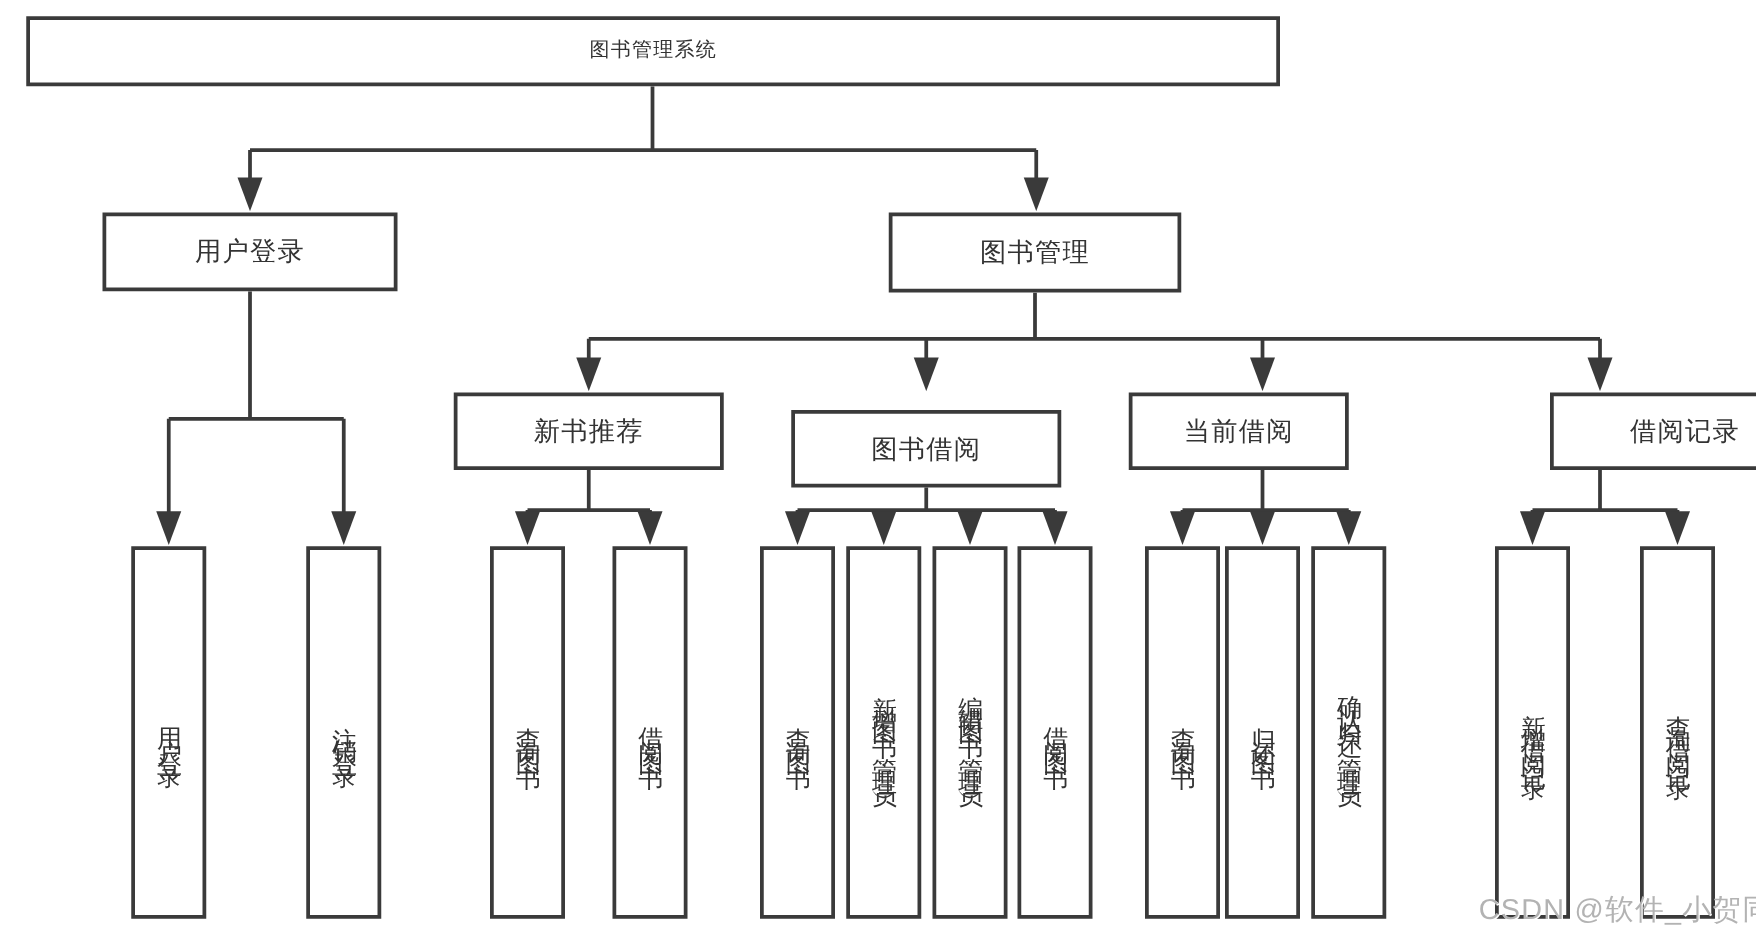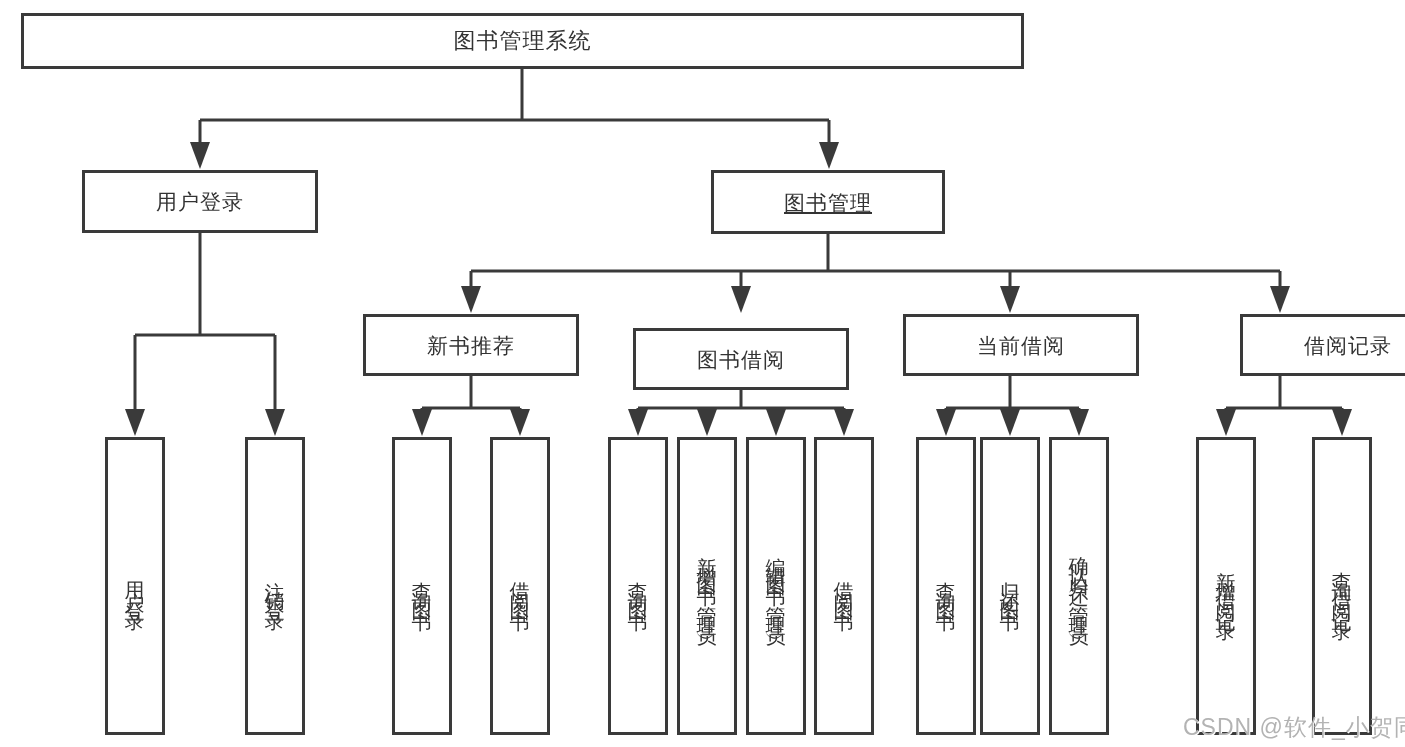--- a/index.html
+++ b/index.html
@@ -24,21 +24,21 @@
     border: 3px solid #3a3a3a;
     background: #ffffff;
     display: flex;
     align-items: center;
     justify-content: center;
     text-align: center;
     font-size: 21px;
     letter-spacing: 1px;
     line-height: 1;
   }
-  .node.root { font-size: 22px; }
+  .node.root { font-size: 16px; }
   .leaf {
     position: absolute;
     box-sizing: border-box;
     border: 3px solid #3a3a3a;
     background: #ffffff;
     width: 60px;
     top: 437px;
     height: 298px;
     display: flex;
     align-items: center;
@@ -121,25 +121,25 @@
       <polygon points="1010,436 1000,409 1020,409"></polygon>
       <polygon points="1079,436 1069,409 1089,409"></polygon>
       <polygon points="1226,436 1216,409 1236,409"></polygon>
       <polygon points="1342,436 1332,409 1352,409"></polygon>
     </g>
   </svg>
 
   <div class="node root" style="left:21px; top:13px; width:1003px; height:56px;">图书管理系统</div>
 
   <div class="node" style="left:82px; top:170px; width:236px; height:63px;">用户登录</div>
-  <div class="node" style="left:711px; top:170px; width:234px; height:64px;text-decoration:underline;">图书管理</div>
+  <div class="node" style="left:711px; top:170px; width:234px; height:64px;">图书管理</div>
 
   <div class="node" style="left:363px; top:314px; width:216px; height:62px;">新书推荐</div>
   <div class="node" style="left:633px; top:328px; width:216px; height:62px;">图书借阅</div>
-  <div class="node" style="left:903px; top:314px; width:236px; height:62px;">当前借阅</div>
+  <div class="node" style="left:903px; top:314px; width:176px; height:62px;">当前借阅</div>
   <div class="node" style="left:1240px; top:314px; width:216px; height:62px;">借阅记录</div>
 
   <div class="leaf" style="left:105px;">
     <span class="vtext">用户登录</span>
   </div>
   <div class="leaf" style="left:245px;">
     <span class="vtext">注销登录</span>
   </div>
 
   <div class="leaf" style="left:392px;">

